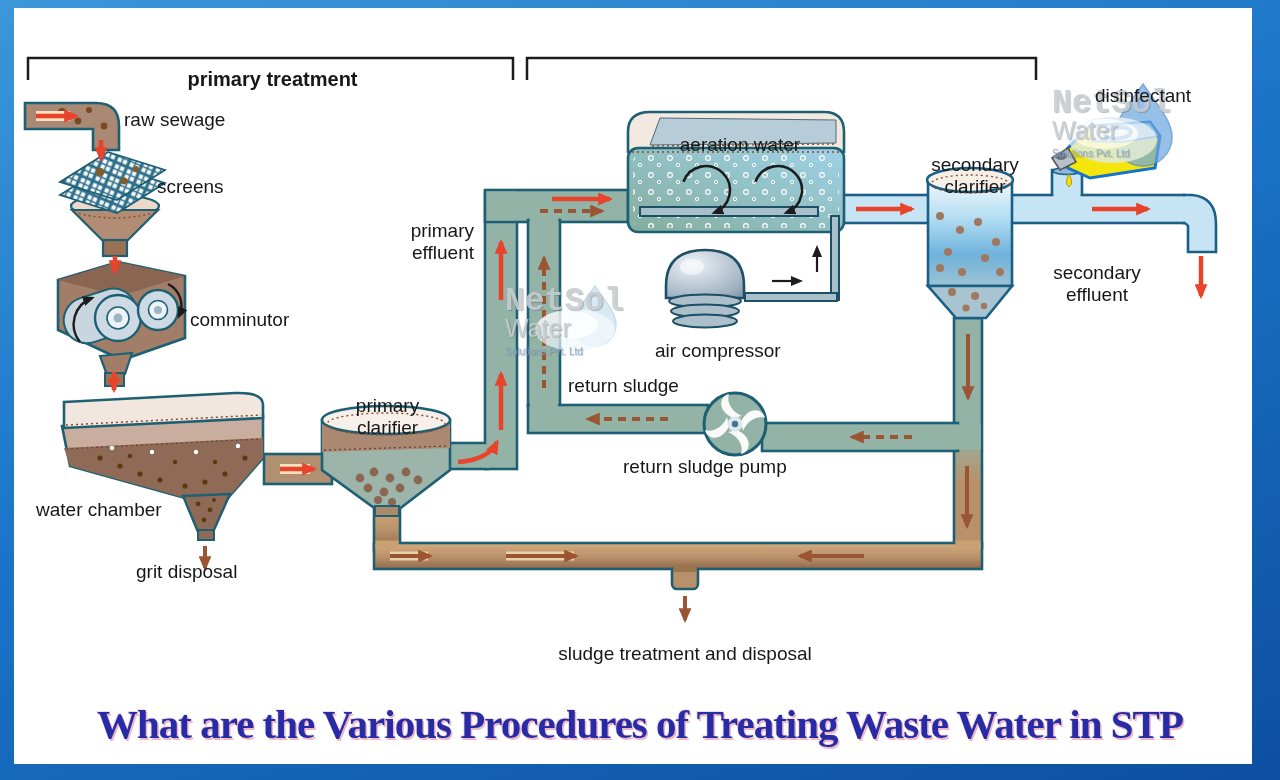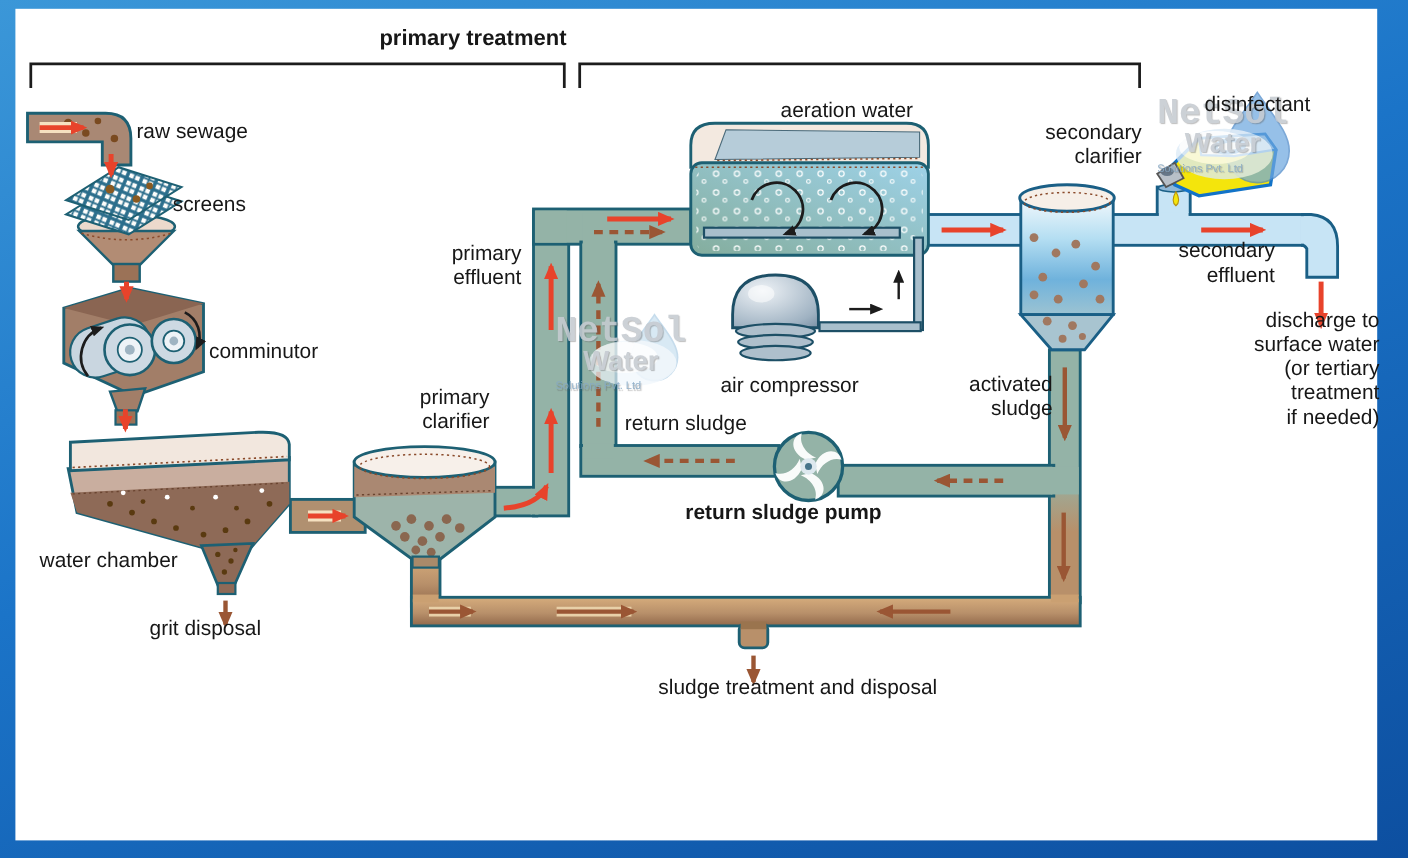--- a/index.html
+++ b/index.html
@@ -3,29 +3,29 @@
 <meta charset="utf-8">
 <style>
   html,body{margin:0;padding:0;}
   .outer{position:relative;width:1280px;height:780px;overflow:hidden;
          background:linear-gradient(160deg,#3b97d8 0%,#1b74c8 45%,#0d4fa0 100%);
          font-family:"Liberation Sans",sans-serif;}
   .inner{position:absolute;left:14px;top:8px;width:1238px;height:756px;background:#ffffff;}
   svg.diagram{position:absolute;left:0;top:0;width:1280px;height:780px;}
   .lbl{position:absolute;font:19px/1.16 "Liberation Sans",sans-serif;color:#171717;white-space:pre-line;}
   .lbl.b{font-weight:bold;font-size:20px;}
-  .lbl.c{text-align:right;}
+  .lbl.c{text-align:center;margin-top:44px;}
   .lbl.r{text-align:right;}
   .title{position:absolute;left:0;right:0;top:700px;text-align:center;
          font:bold 41px/1.2 "Liberation Serif",serif;color:#272ba6;letter-spacing:-1px;
          text-shadow:1.5px 1.5px 0 #efb6c4,-1px -1px 0 #f3dce2;}
   .wm{position:absolute;color:#c6cbd1;opacity:.88;line-height:.95;
       text-shadow:1px 1px 1px rgba(90,90,90,.45);pointer-events:none;}
   .wm .w1{font-weight:bold;font-size:33px;display:block;font-family:Liberation Mono, monospace;}
-  .wm .w2{font-weight:bold;font-size:25px;display:block;text-align:center;}
+  .wm .w2{font-weight:normal;font-size:25px;display:block;}
   .wm .w3{font-size:10px;display:block;color:#86a8c4;margin-top:6px;}
 </style>
 </head>
 <body>
 
 <div class="outer">
   <div class="inner"></div>
 
   <svg class="diagram" viewBox="0 0 1280 780" xmlns="http://www.w3.org/2000/svg">
     <defs>
@@ -338,28 +338,22 @@
   <div class="lbl" style="left:190px;top:285px;margin-top:24px;">comminutor</div>
   <div class="lbl" style="left:36px;top:499px;">water chamber</div>
   <div class="lbl" style="left:136px;top:561px;">grit disposal</div>
   <div class="lbl c" style="left:330px;top:351px;width:115px;">primary
 clarifier</div>
   <div class="lbl r" style="left:372px;top:220px;width:102px;">primary
 effluent</div>
   <div class="lbl c" style="left:650px;top:90px;width:180px;">aeration water</div>
   <div class="lbl" style="left:619px;top:340px;margin-left:36px;">air compressor</div>
   <div class="lbl" style="left:568px;top:375px;">return sludge</div>
-  <div class="lbl" style="left:623px;top:456px;font-weight:bold;">return sludge pump</div>
-  <div class="lbl r" style="left:843px;top:339px;width:114px;">activated
-sludge</div>
+  <div class="lbl" style="left:623px;top:456px;">return sludge pump</div>
   <div class="lbl c" style="left:912px;top:110px;width:126px;">secondary
 clarifier</div>
   <div class="lbl" style="left:1095px;top:85px;">disinfectant</div>
   <div class="lbl c" style="left:1035px;top:218px;width:124px;">secondary
 effluent</div>
-  <div class="lbl r" style="left:1096px;top:281px;width:158px;">discharge to
-surface water
-(or tertiary
-treatment
-if needed)</div>
-  <div class="lbl c" style="left:518px;top:615px;width:334px;">sludge treatment and disposal</div>
-
+  <div class="lbl c" style="left:518px;top:599px;width:334px;">sludge treatment and disposal</div>
+
+  <div class="title">What are the Various Procedures of Treating Waste Water in STP</div>
 </div>
 
 </body></html>

